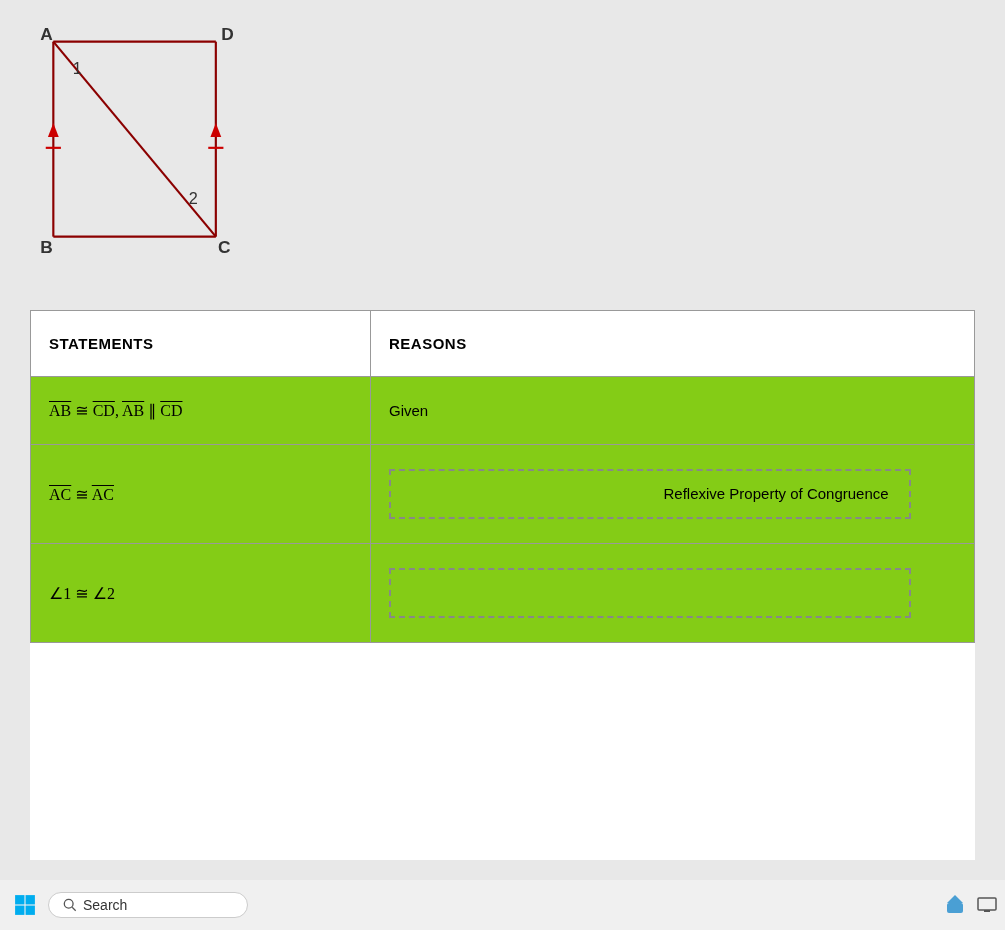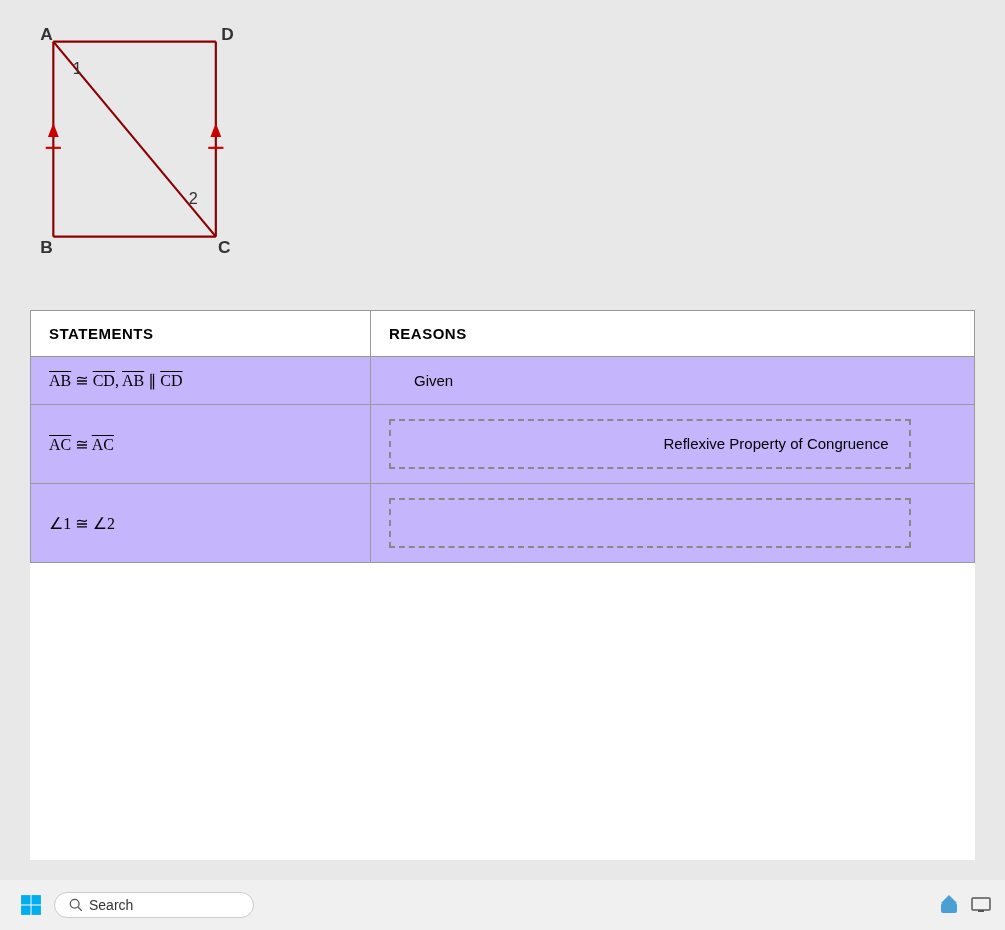--- a/index.html
+++ b/index.html
@@ -45,36 +45,36 @@
     }
 
     .proof-table {
       width: 100%;
       border-collapse: collapse;
       border: 1.5px solid #999;
     }
 
     .proof-table th, .proof-table td {
       border: 1.5px solid #999;
-      padding: 14px 18px;
+      padding: 24px 18px;
       vertical-align: middle;
     }
 
     .proof-table th {
       font-family: Arial, Helvetica, sans-serif;
       font-weight: bold;
       font-size: 15px;
       text-align: left;
       background: white;
       letter-spacing: 0.5px;
     }
 
     .proof-table td {
       font-size: 16px;
-      background: #c4b5fd;
+      background: #84cc16;
     }
 
     .statements-col {
       width: 340px;
     }
 
     .reasons-col {
       width: auto;
     }
 
@@ -95,21 +95,20 @@
       display: inline-block;
       width: 92%;
       text-align: center;
       font-size: 15px;
       font-family: Arial, Helvetica, sans-serif;
     }
 
     .given-text {
       font-family: Arial, Helvetica, sans-serif;
       font-size: 15px;
-      margin-left: 25px;
     }
 
     
     .overline {
       text-decoration: overline;
     }
 
     .taskbar-start {
       display: flex;
       align-items: center;
@@ -152,21 +151,21 @@
 
     .taskbar-all {
       position: absolute;
       bottom: 0;
       left: 0;
       right: 0;
       height: 50px;
       background: #f0f0f0;
       display: flex;
       align-items: center;
-      padding: 0 12px;
+      padding: 0 6px;
       gap: 4px;
     }
 
     .italic { font-style: italic; }
   </style>
 </head>
 <body>
 
 <div class="main-content">
 

